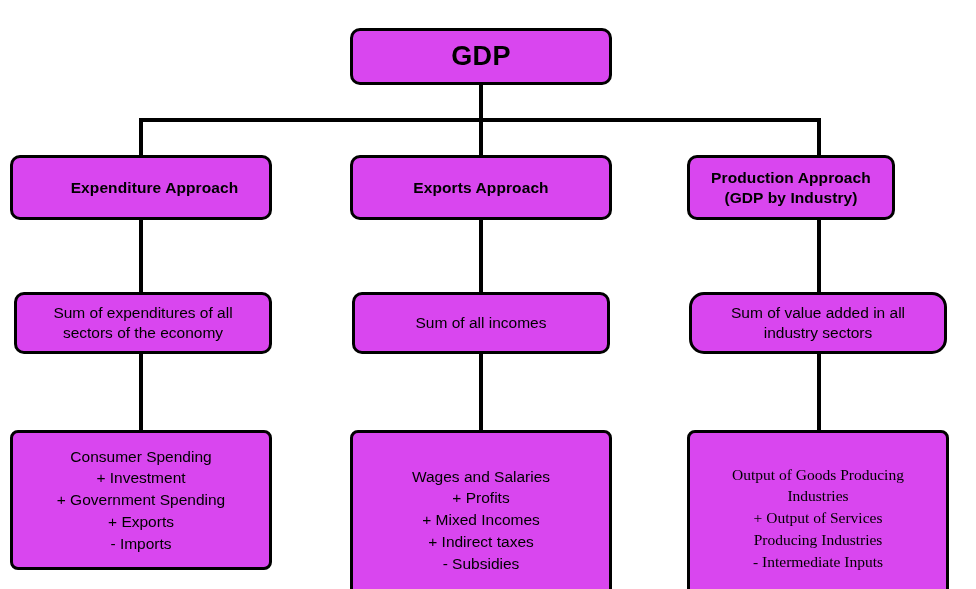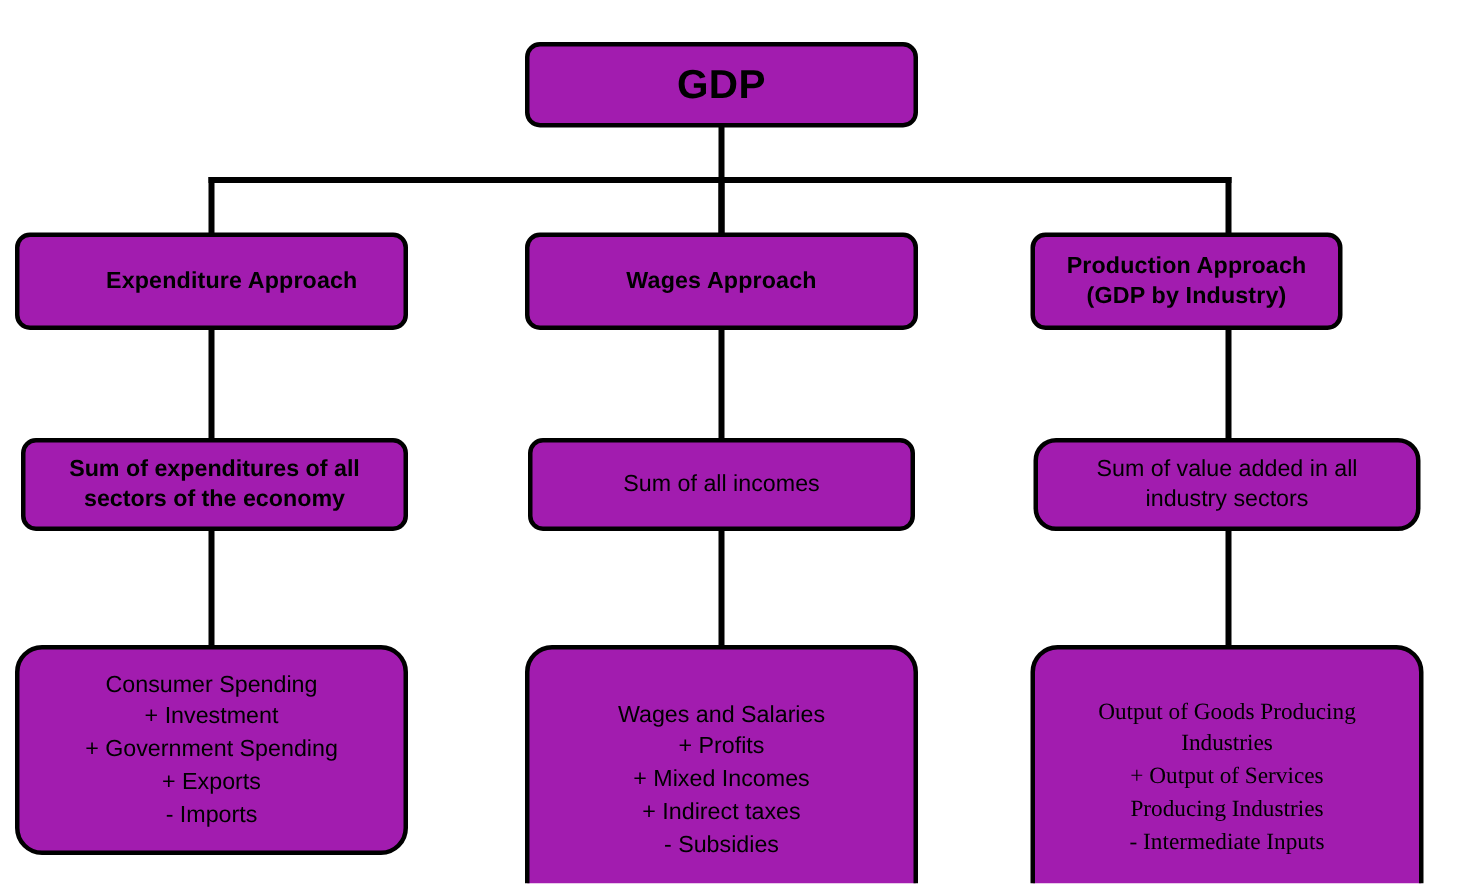--- a/index.html
+++ b/index.html
@@ -24,21 +24,21 @@
     position: absolute;
     background: #000000;
   }
   .v-line { width: 4px; }
   .h-line { height: 4px; }
 
   
   .node {
     position: absolute;
     box-sizing: border-box;
-    background: #a21caf;
+    background: #d946ef;
     border: 3.5px solid #000000;
     display: flex;
     align-items: center;
     justify-content: center;
     text-align: center;
     color: #000000;
     z-index: 3;
   }
   .node .txt {
     display: block;
@@ -64,21 +64,21 @@
   .node--approach .txt { line-height: 1.25; }
   
   .node--summary {
     border-radius: 10px;
     font-size: 15.5px;
     font-weight: normal;
   }
   .node--summary .txt { line-height: 1.3; }
   
   .node--formula {
-    border-radius: 18px;
+    border-radius: 8px;
     font-size: 15.5px;
     font-weight: normal;
   }
   .node--formula .txt { line-height: 1.4; }
 </style>
 </head>
 <body>
 
 <div id="canvas">
 
@@ -100,29 +100,29 @@
 
   <div class="node node--root" style="left:350px; top:28px; width:262px; height:57px;">
     <span class="txt">GDP</span>
   </div>
 
   <div class="node node--approach" style="left:10px; top:155px; width:262px; height:65px;padding-left:27px;">
     <span class="txt">Expenditure Approach</span>
   </div>
 
   <div class="node node--approach" style="left:350px; top:155px; width:262px; height:65px;">
-    <span class="txt">Wages Approach</span>
+    <span class="txt">Exports Approach</span>
   </div>
 
   <div class="node node--approach" style="left:687px; top:155px; width:208px; height:65px;">
     <span class="txt">Production Approach
 (GDP by Industry)</span>
   </div>
 
-  <div class="node node--summary" style="left:14px; top:292px; width:258px; height:62px;font-weight:bold;">
+  <div class="node node--summary" style="left:14px; top:292px; width:258px; height:62px;">
     <span class="txt">Sum of expenditures of all
 sectors of the economy</span>
   </div>
 
   <div class="node node--summary" style="left:352px; top:292px; width:258px; height:62px;">
     <span class="txt">Sum of all incomes</span>
   </div>
 
   <div class="node node--summary" style="left:689px; top:292px; width:258px; height:62px;border-radius:15px;">
     <span class="txt">Sum of value added in all

